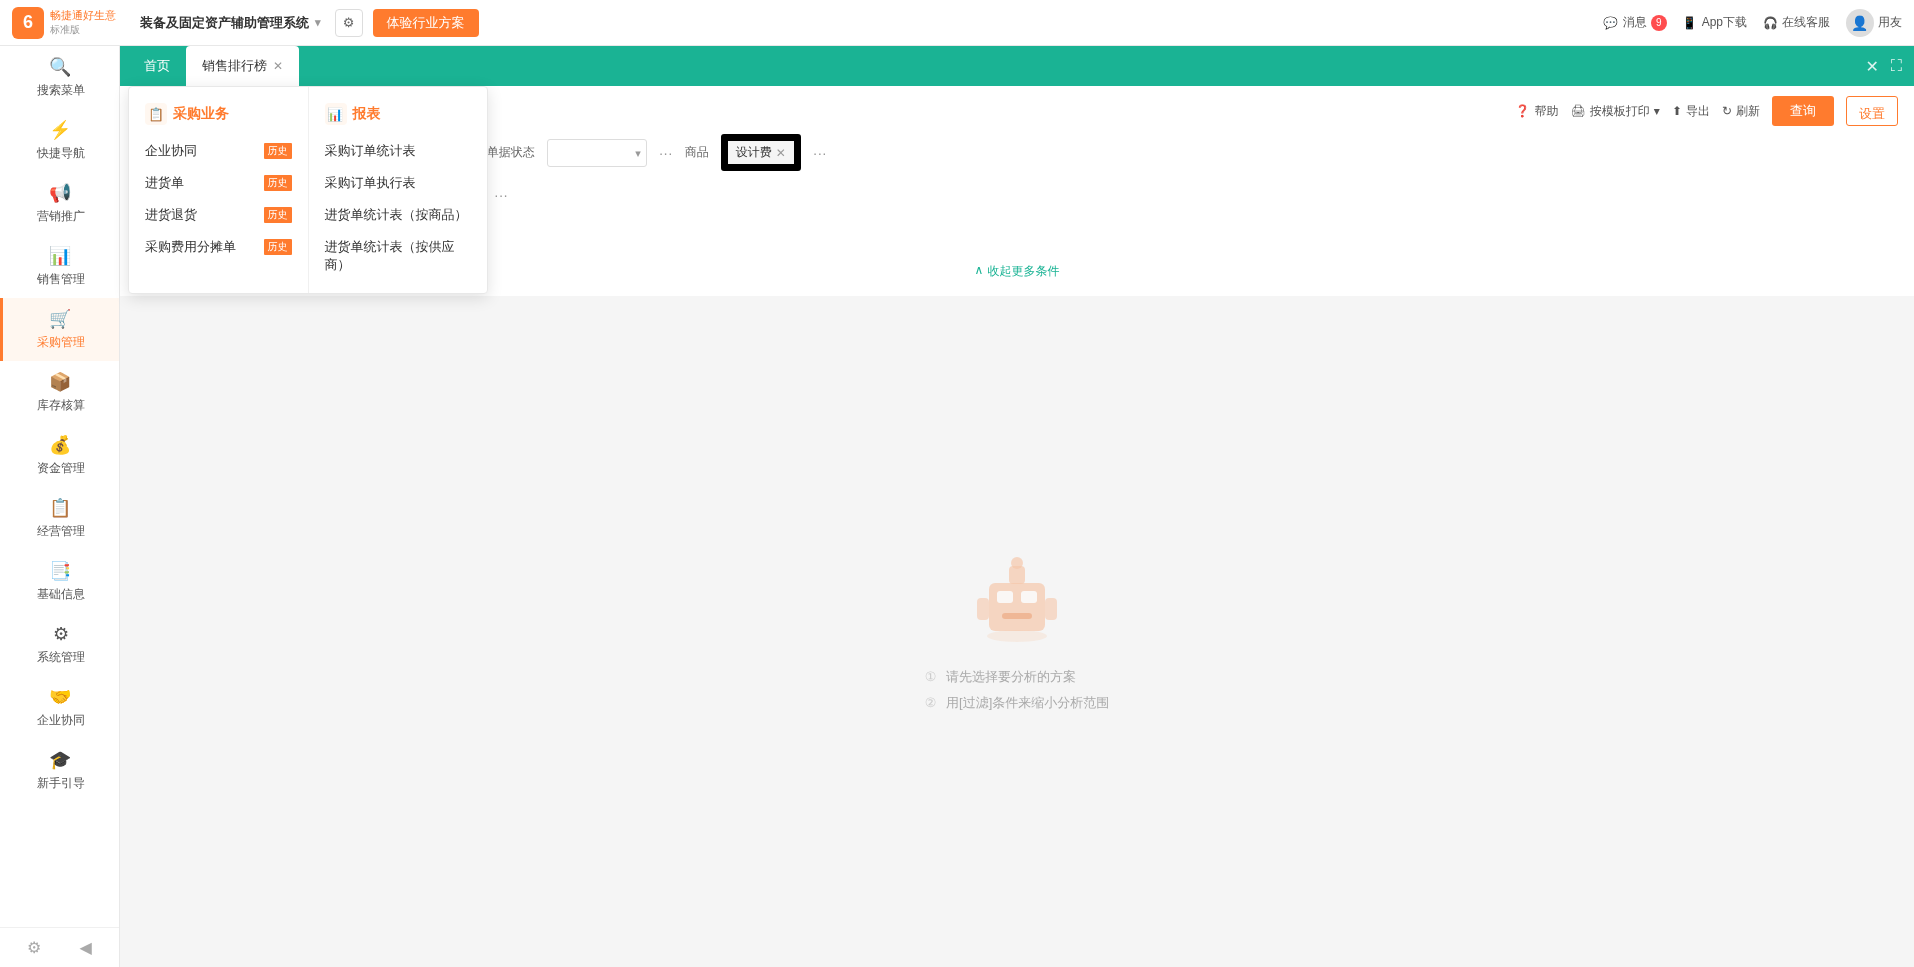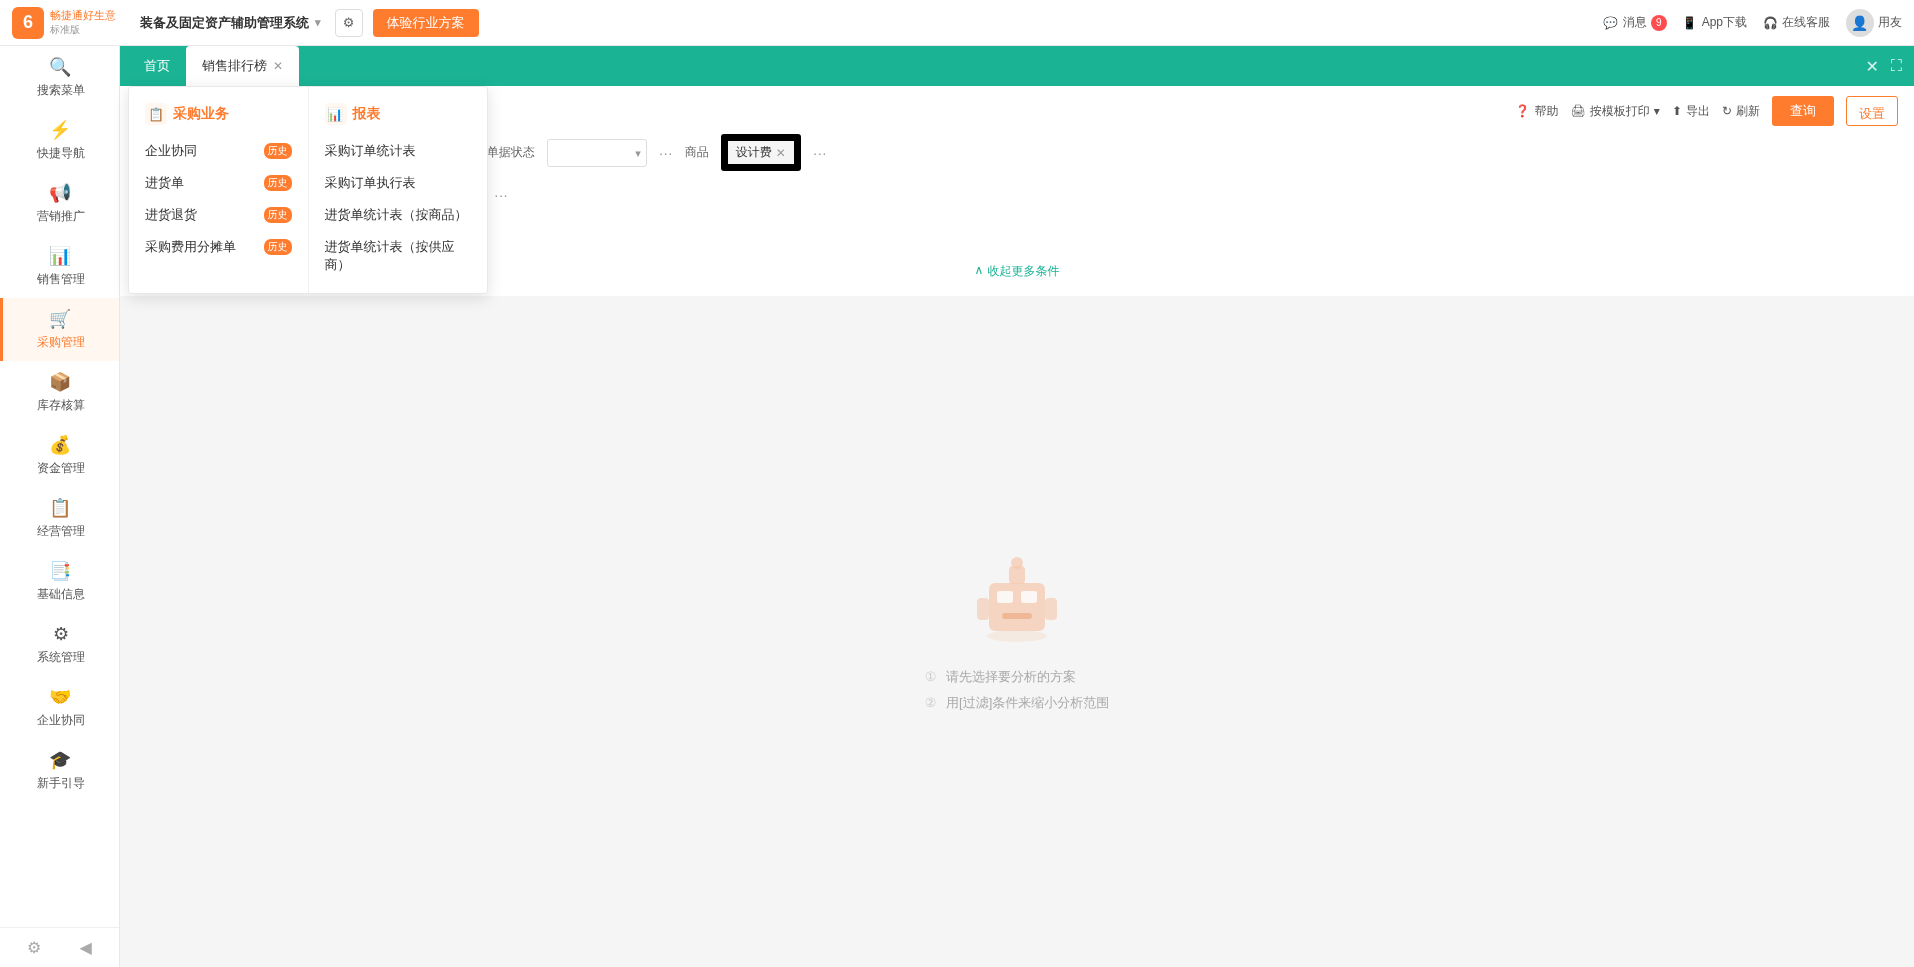--- a/index.html
+++ b/index.html
@@ -201,21 +201,21 @@
       display: flex; align-items: center; justify-content: center;
       font-size: 13px;
     }
     .dropdown-item {
       display: flex; align-items: center; padding: 7px 16px;
       cursor: pointer; color: #333; font-size: 13px;
       transition: background 0.1s;
     }
     .dropdown-item .item-label { flex: 1; }
     .history-badge {
-      background: #ff7b2e; color: #fff; border-radius: 7px;
+      background: #ff7b2e; color: #fff; border-radius: 1px;
       font-size: 10px; padding: 1px 4px; margin-left: 6px;
     }
 
     .filter-section {
       padding: 10px 16px; background: #fff;
     }
   </style>
 </head>
 <body>
 

